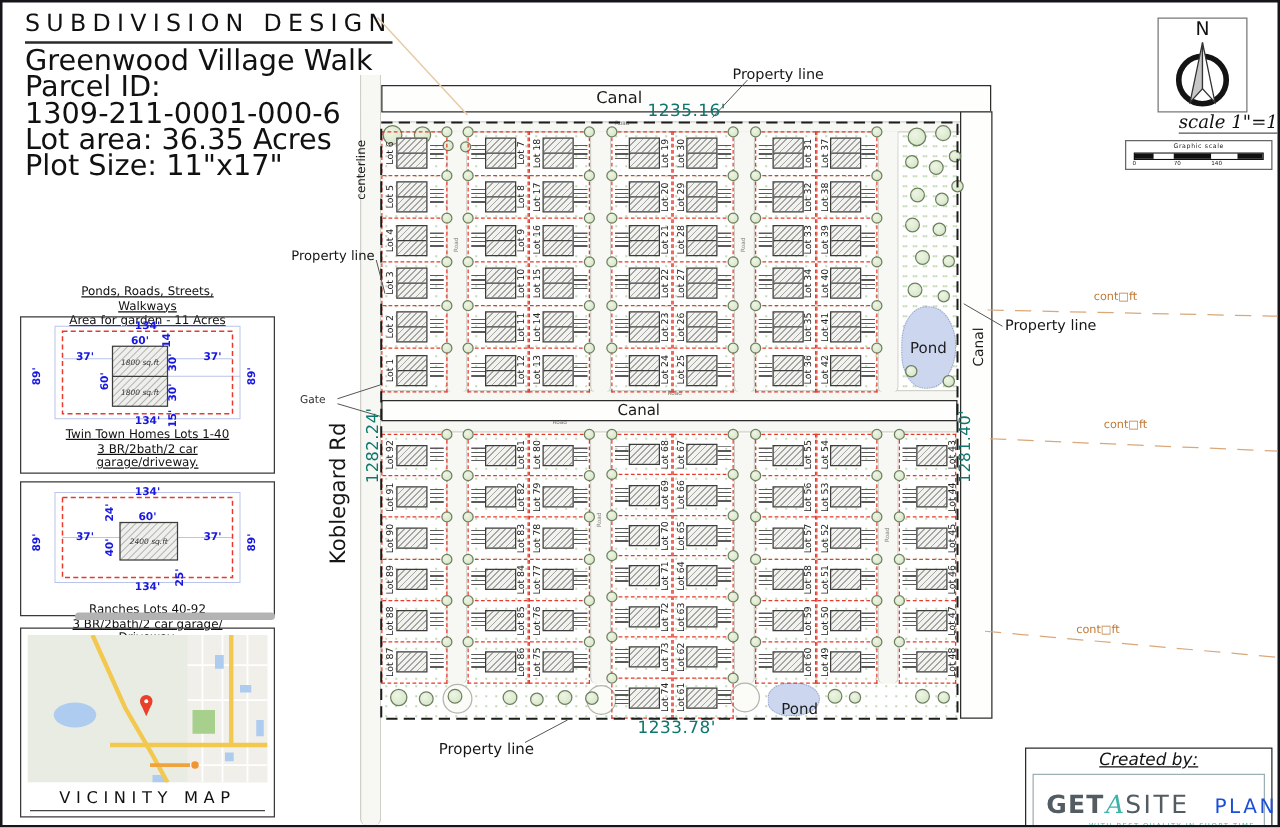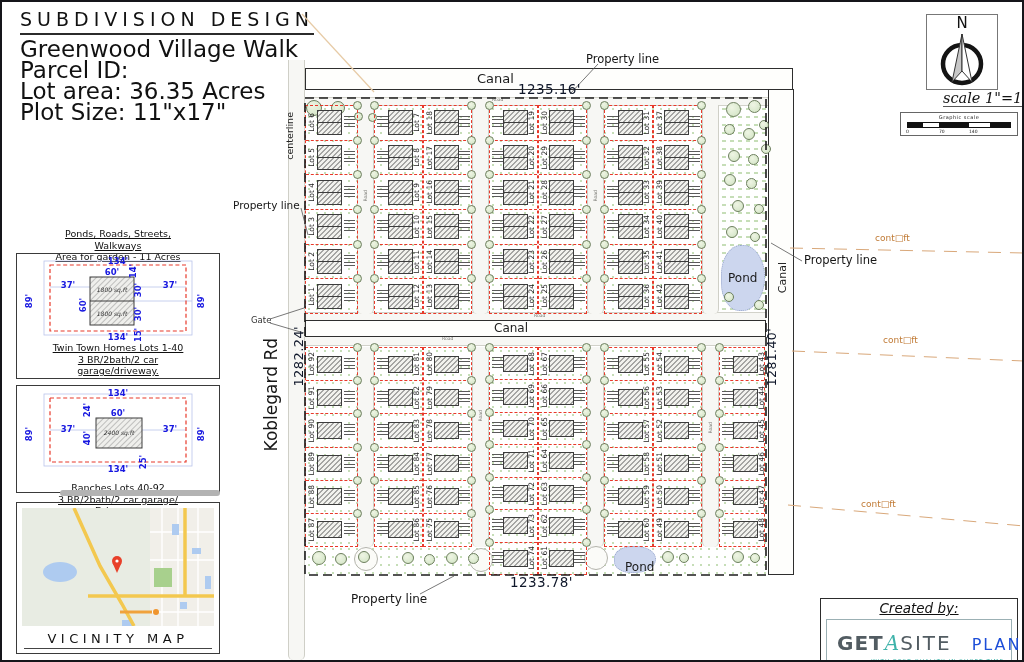--- a/index.html
+++ b/index.html
@@ -58,37 +58,38 @@
 .home-t{width:25px;height:25px;display:flex;flex-direction:column}
 .home-r{width:25px;height:17px}
 .unit{flex:1}
 .unit+.unit{border-top:1px solid #3c3c3c}
 .unit,.home-r{background-image:repeating-linear-gradient(135deg,rgba(90,90,90,.5) 0 1px,transparent 1px 3.5px)}
 .drv{flex-shrink:0;width:11px;height:13px;background-image:repeating-linear-gradient(to bottom,#5a5a5a 0 1px,transparent 1px 3.4px)}
 .ctree{position:absolute;width:9px;height:9px;top:-5px}
 .rlbl{font-size:4.6px;color:#787872;line-height:1}
 .maplbl{color:#1c1c1c;line-height:1.1}
 
-.dim{position:absolute;color:#0f172a;font-size:13.5px;letter-spacing:.4px;white-space:nowrap}
+.dim{position:absolute;color:#0f766e;font-size:13.5px;letter-spacing:.4px;white-space:nowrap}
 .plbl{position:absolute;font-size:11.5px;color:#161616;white-space:nowrap}
 .cont{position:absolute;font-size:9px;color:#c07a35;white-space:nowrap}
 .cl{position:absolute;font-size:9.5px;color:#222}
 .kb{position:absolute;font-size:17px;color:#161616}
 .glbl{position:absolute;font-size:8.5px;color:#333}
 svg text{font-family:"DejaVu Sans","Liberation Sans",sans-serif}
 </style>
 </head>
 <body>
 
 <div class="page">
 
   <div class="hdr">
     <div class="title">SUBDIVISION DESIGN</div>
     <div class="hline">Greenwood Village Walk</div>
     <div class="hline">Parcel ID:</div>
+    <div class="hline">1309-211-0001-000-6</div>
     <div class="hline">Lot area: 36.35 Acres</div>
     <div class="hline">Plot Size: 11"x17"</div>
   </div>
 
   <div class="lgtxt" style="left:24px;top:226px;width:184px">
     <div>Ponds, Roads, Streets,</div>
     <div>Walkways</div>
     <div>Area for garden - 11 Acres</div>
   </div>
   <div class="lgbox" style="left:14px;top:251px;width:204px;height:126px"></div>
@@ -1041,18 +1042,18 @@
   <div class="plbl" style="left:584px;top:50px">Property line</div>
   <div class="plbl" style="left:231px;top:197px;font-size:10.5px">Property line</div>
   <div class="plbl" style="left:802px;top:251px">Property line</div>
   <div class="plbl" style="left:349px;top:590px;font-size:12px">Property line</div>
   <div class="dim" style="left:516px;top:79px">1235.16'</div>
   <div class="dim vert" style="left:289px;top:324px;font-size:13px">1282.24'</div>
   <div class="dim vert" style="left:762px;top:326px;font-size:12.5px">1281.40'</div>
   <div class="dim" style="left:508px;top:572px">1233.78'</div>
   <div class="cl vert" style="left:282px;top:110px">centerline</div>
   <div class="kb vert" style="left:259px;top:336px">Koblegard Rd</div>
-  <div class="glbl" style="left:249px;top:313px">Gate</div>
+  <div class="glbl" style="left:238px;top:313px">Gate</div>
   <div class="cont" style="left:873px;top:231px">cont□ft</div>
   <div class="cont" style="left:881px;top:333px">cont□ft</div>
   <div class="cont" style="left:859px;top:497px">cont□ft</div>
 
 </div>
 
 </body></html>

